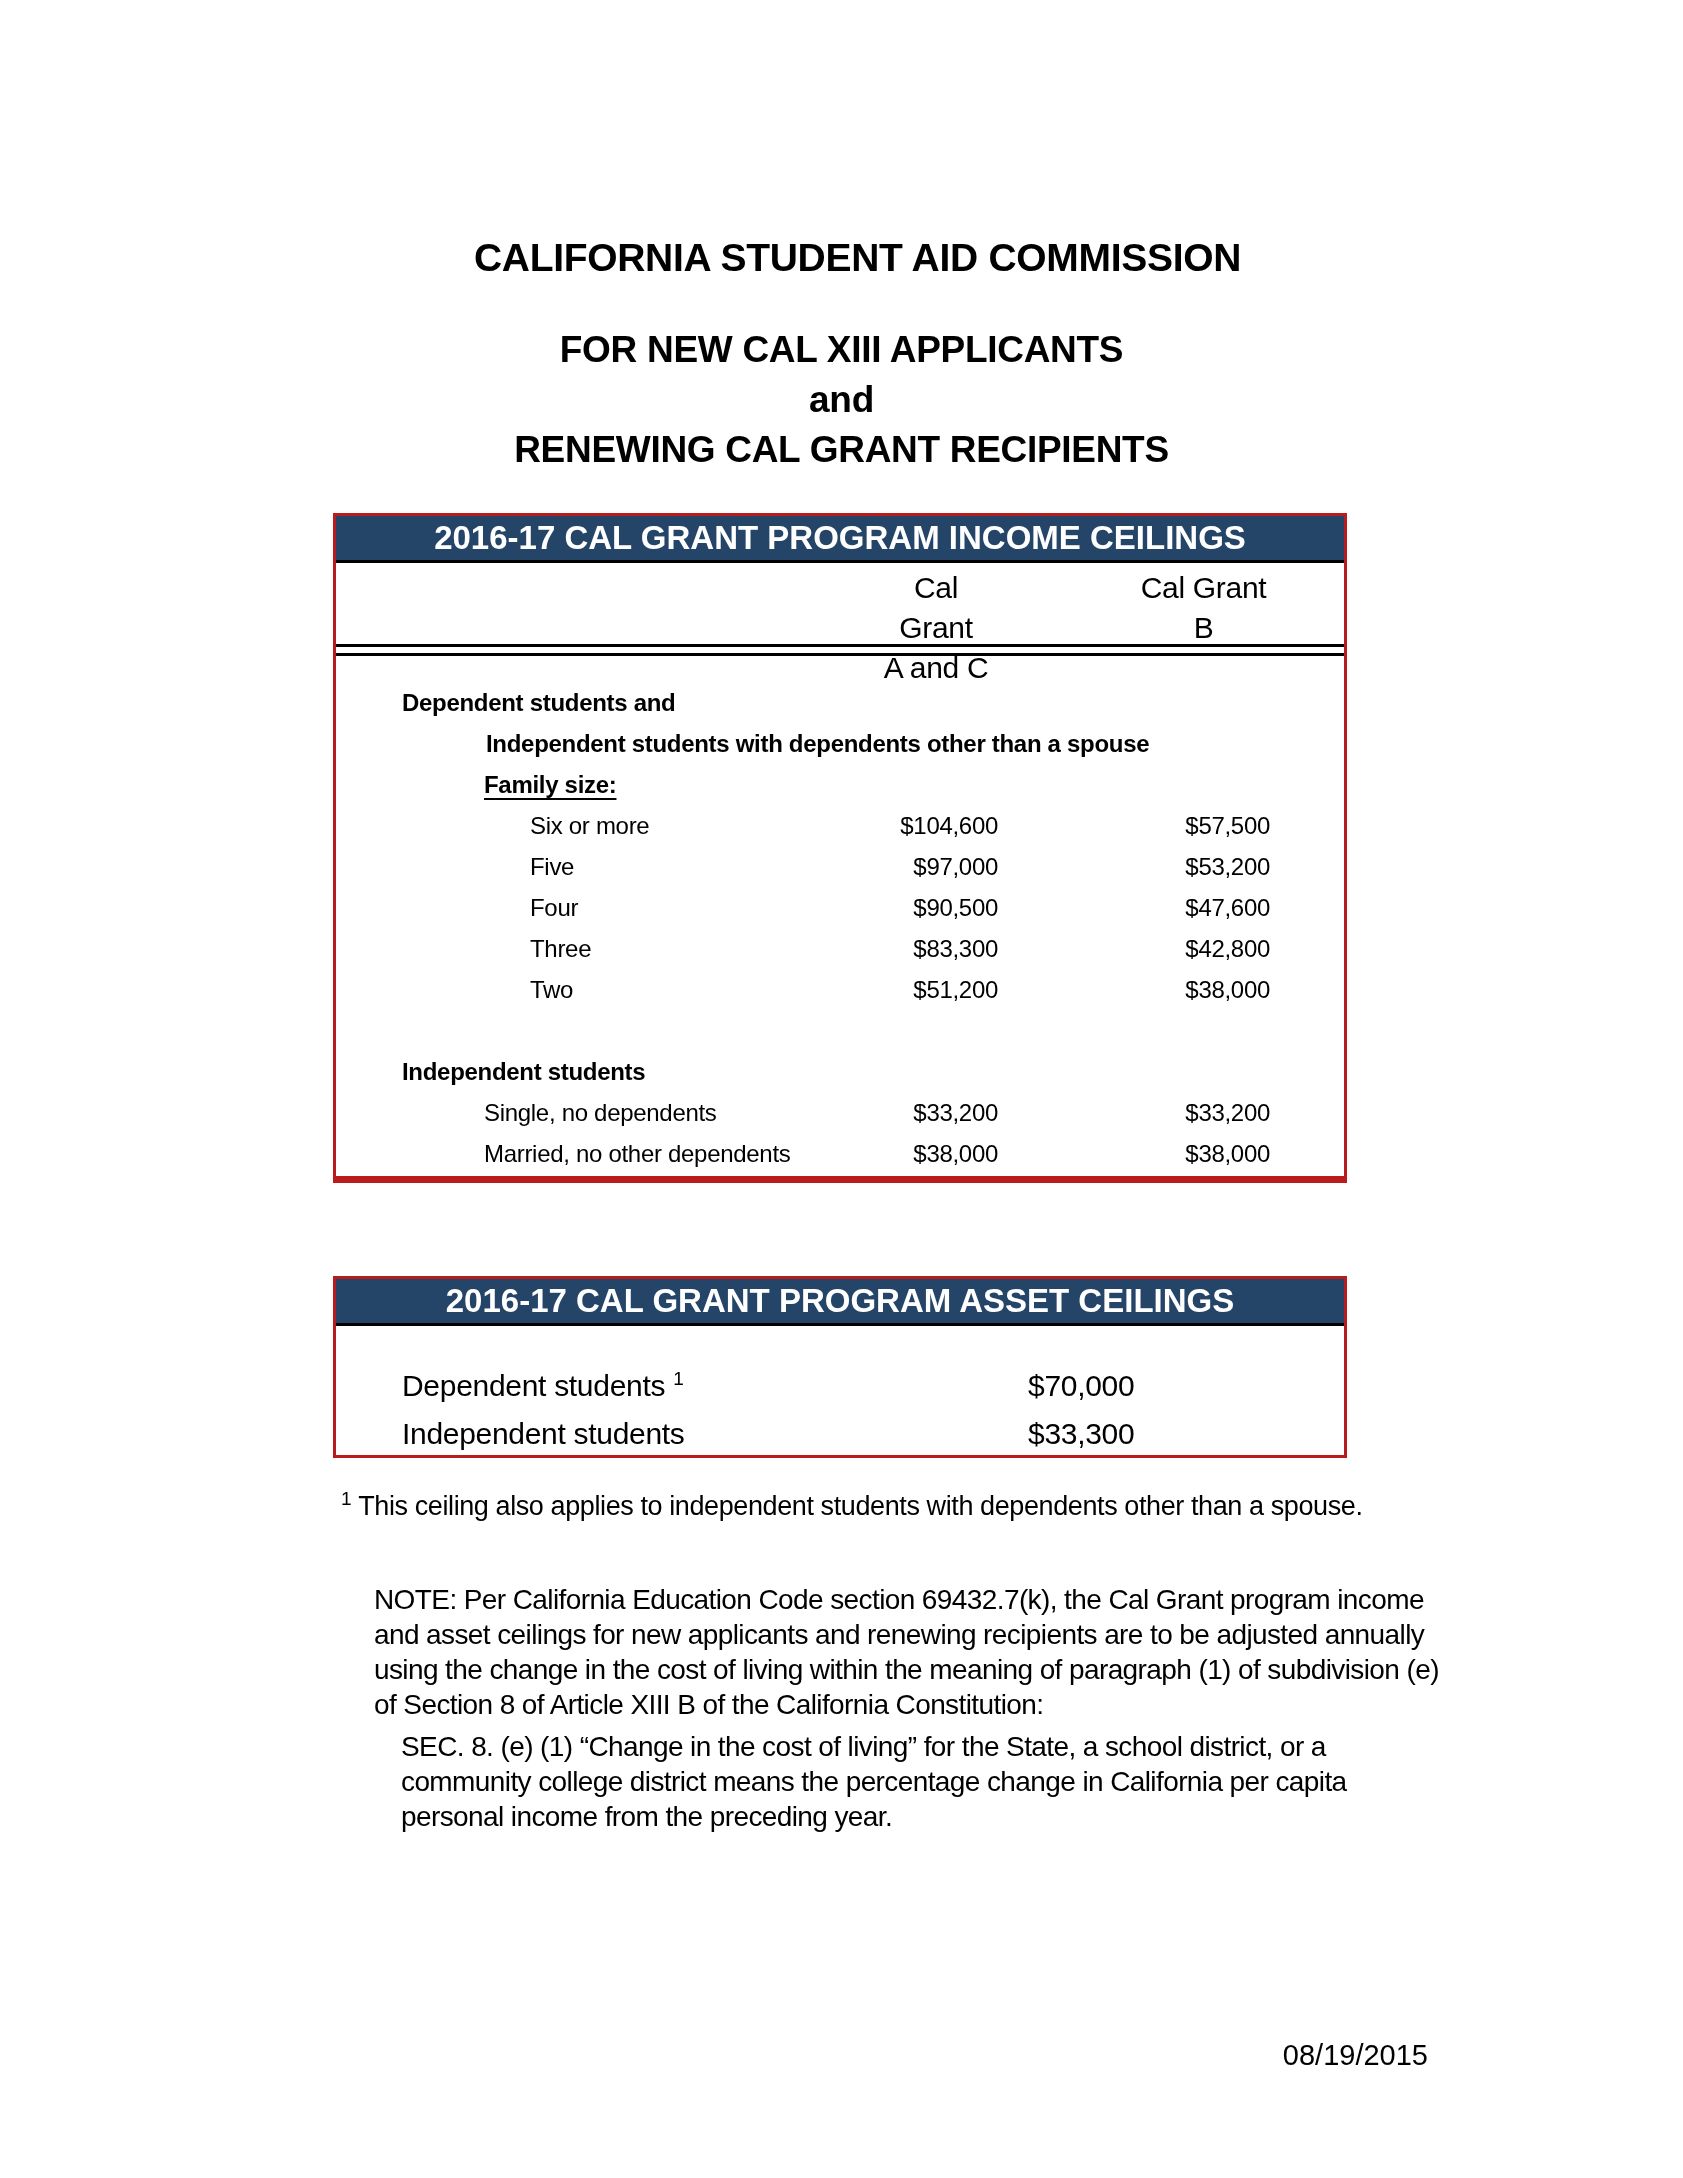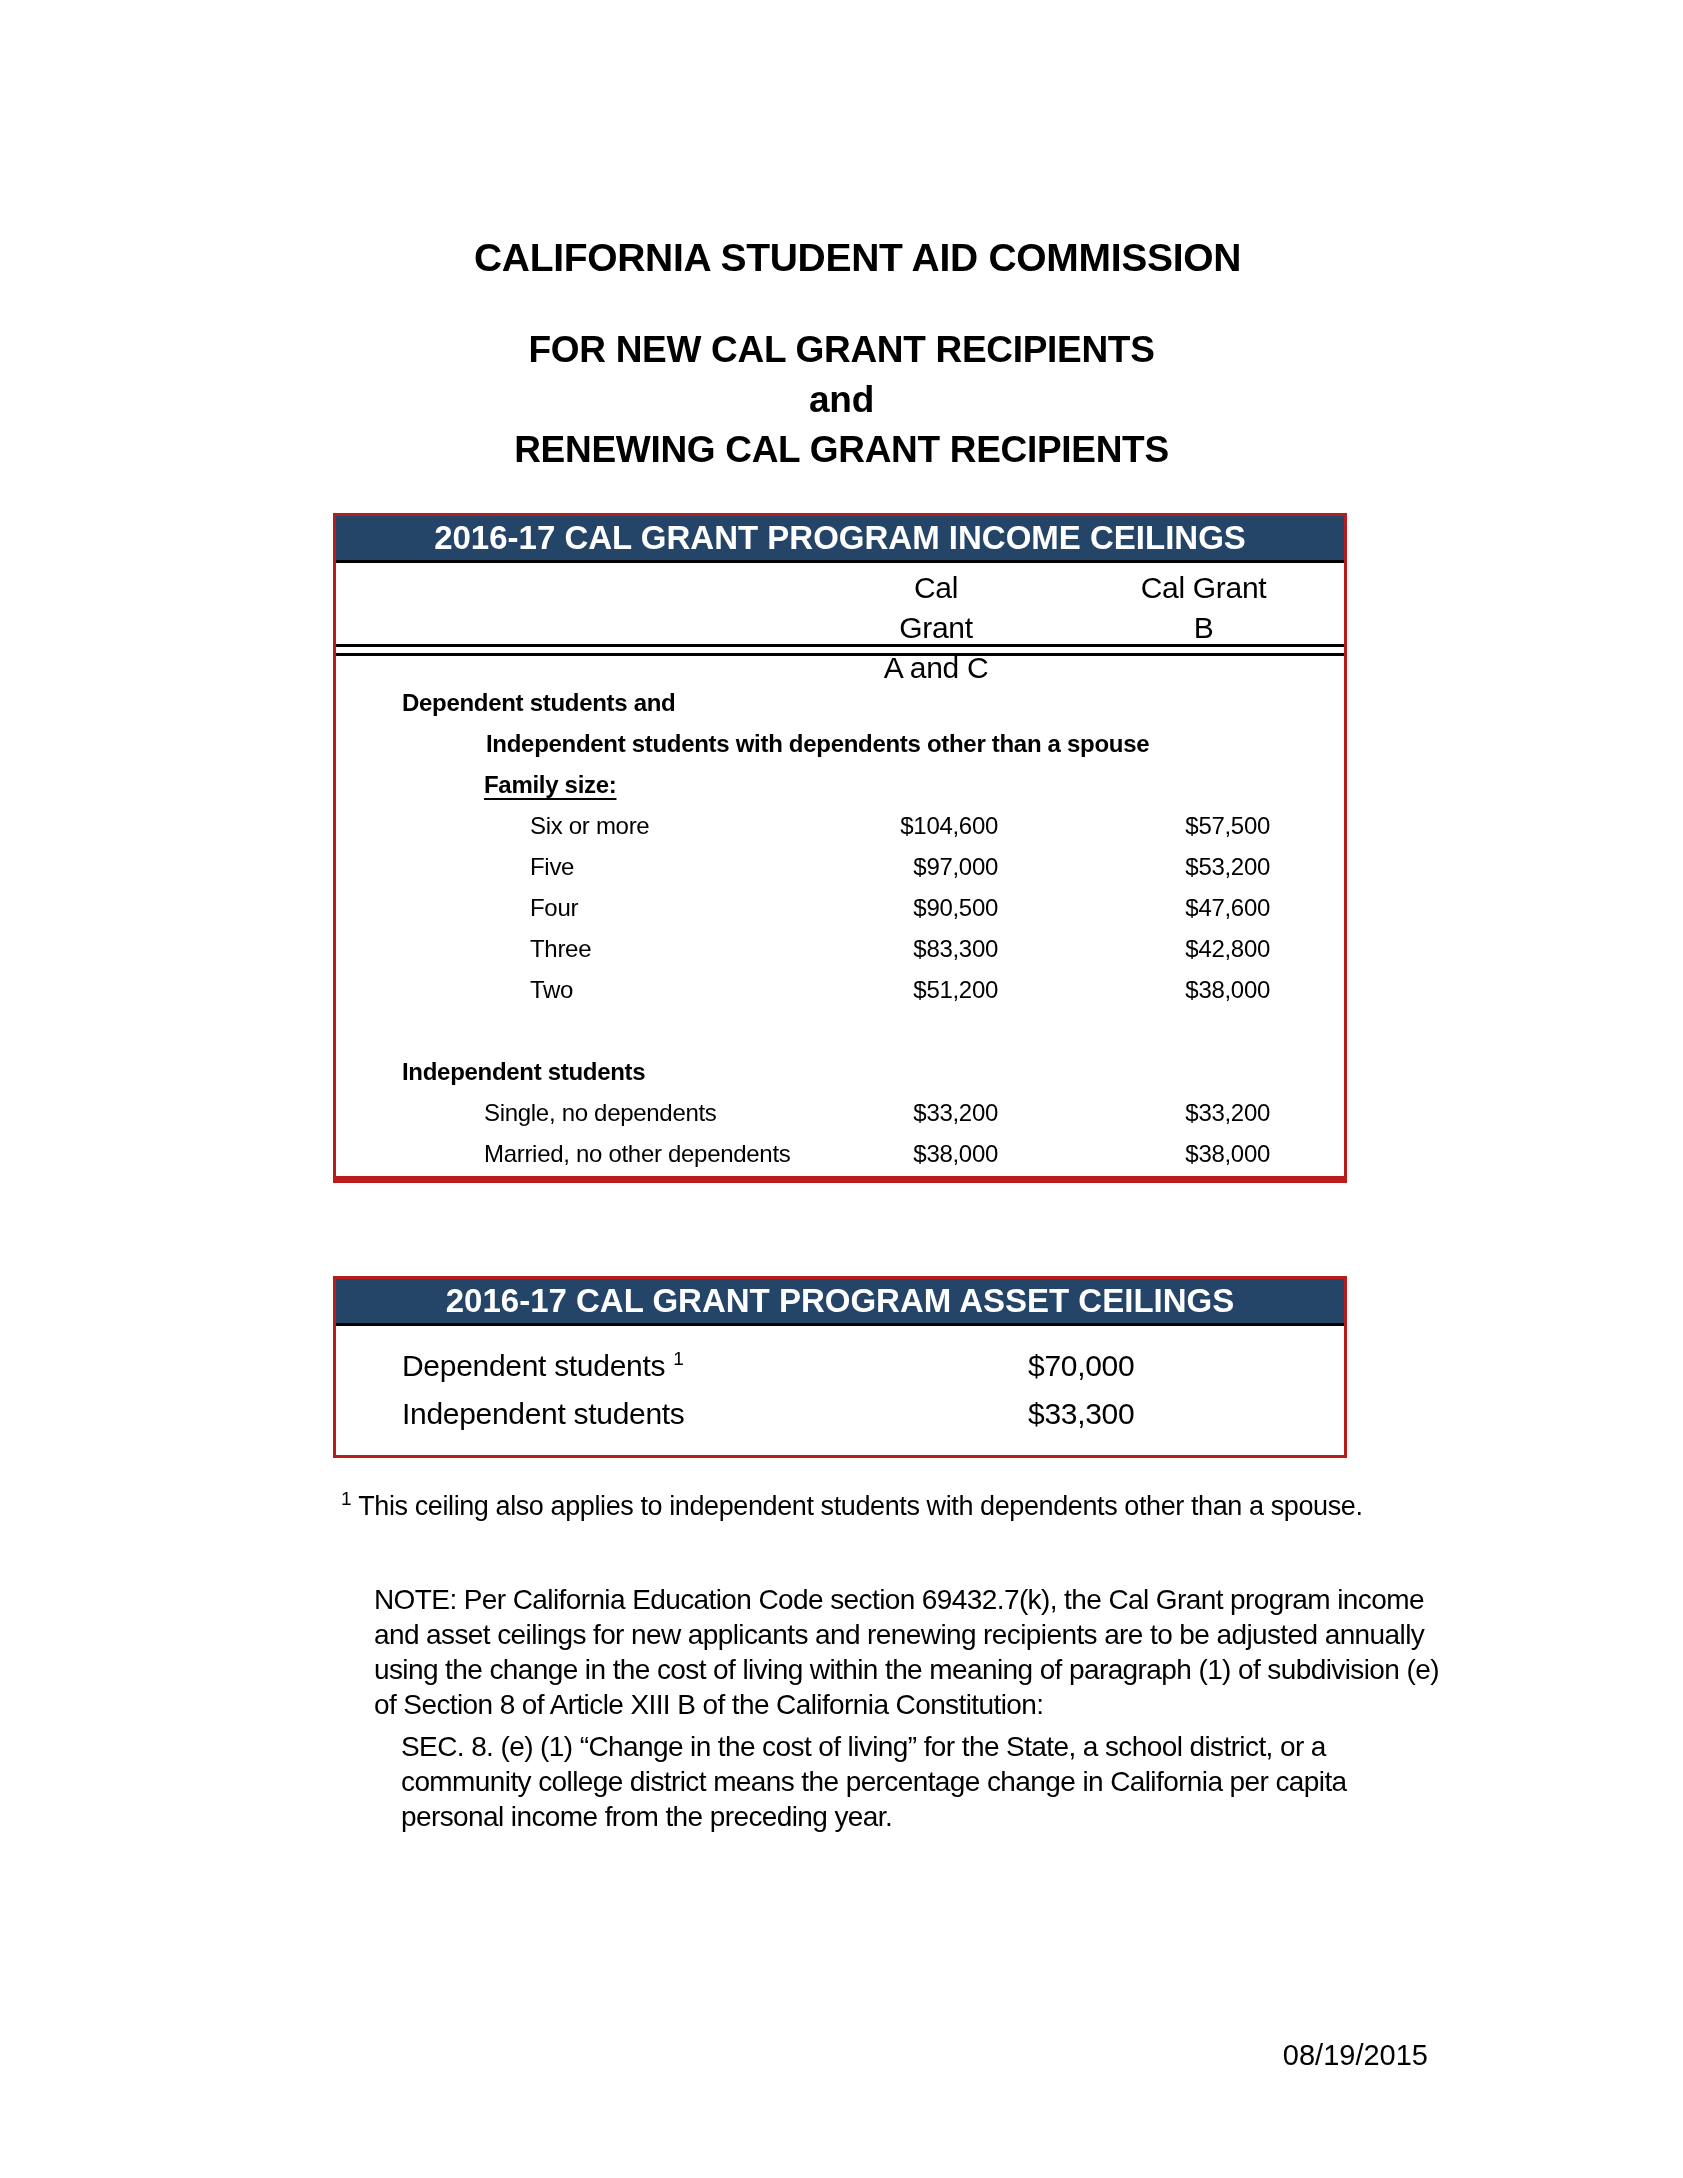--- a/index.html
+++ b/index.html
@@ -42,21 +42,21 @@
   .full{grid-column:1 / span 3;white-space:nowrap;}
   .ind-section{padding-left:66px;font-weight:bold;}
   .ind-sub{padding-left:110px;font-weight:bold;margin-left:40px;}
   .ind-fam{padding-left:148px;font-weight:bold;}
   .ind-item{padding-left:194px;}
   .ind-stat{padding-left:148px;}
   .u{text-decoration:underline;text-decoration-thickness:2px;text-underline-offset:5px;}
   .spacer{height:41px;}
   
   #asset-table{top:1276px;height:182px;}
-  .abody{padding-top:16px;font-size:30px;}
+  .abody{padding-top:36px;font-size:30px;}
   .arow{display:grid;grid-template-columns:692px auto;height:48px;align-items:center;}
   .arow .label{padding-left:66px;white-space:nowrap;}
   .arow .val{text-align:left;white-space:nowrap;}
   sup.fn{font-size:19px;vertical-align:super;line-height:0;letter-spacing:0;}
   
   .footnote{
     position:absolute;left:341px;top:1491px;width:1247px;
     font-size:27px;white-space:nowrap;letter-spacing:-0.4px;
   }
   .note-para{
@@ -72,21 +72,21 @@
   }
 </style>
 </head>
 <body>
 
 <div class="page">
 
   <div class="doc-title">CALIFORNIA STUDENT AID COMMISSION</div>
 
   <div class="doc-subtitle">
-    <div>FOR NEW CAL GRANT RECIPIENTS</div>
+    <div>FOR NEW CAL XIII APPLICANTS</div>
     <div>and</div>
     <div>RENEWING CAL GRANT RECIPIENTS</div>
   </div>
 
   <div class="tbl" id="income-table">
     <div class="bar">2016-17 CAL GRANT PROGRAM INCOME CEILINGS</div>
 
     <div class="colheads">
       <div class="ch ch-a">
         <div>Cal Grant</div>

